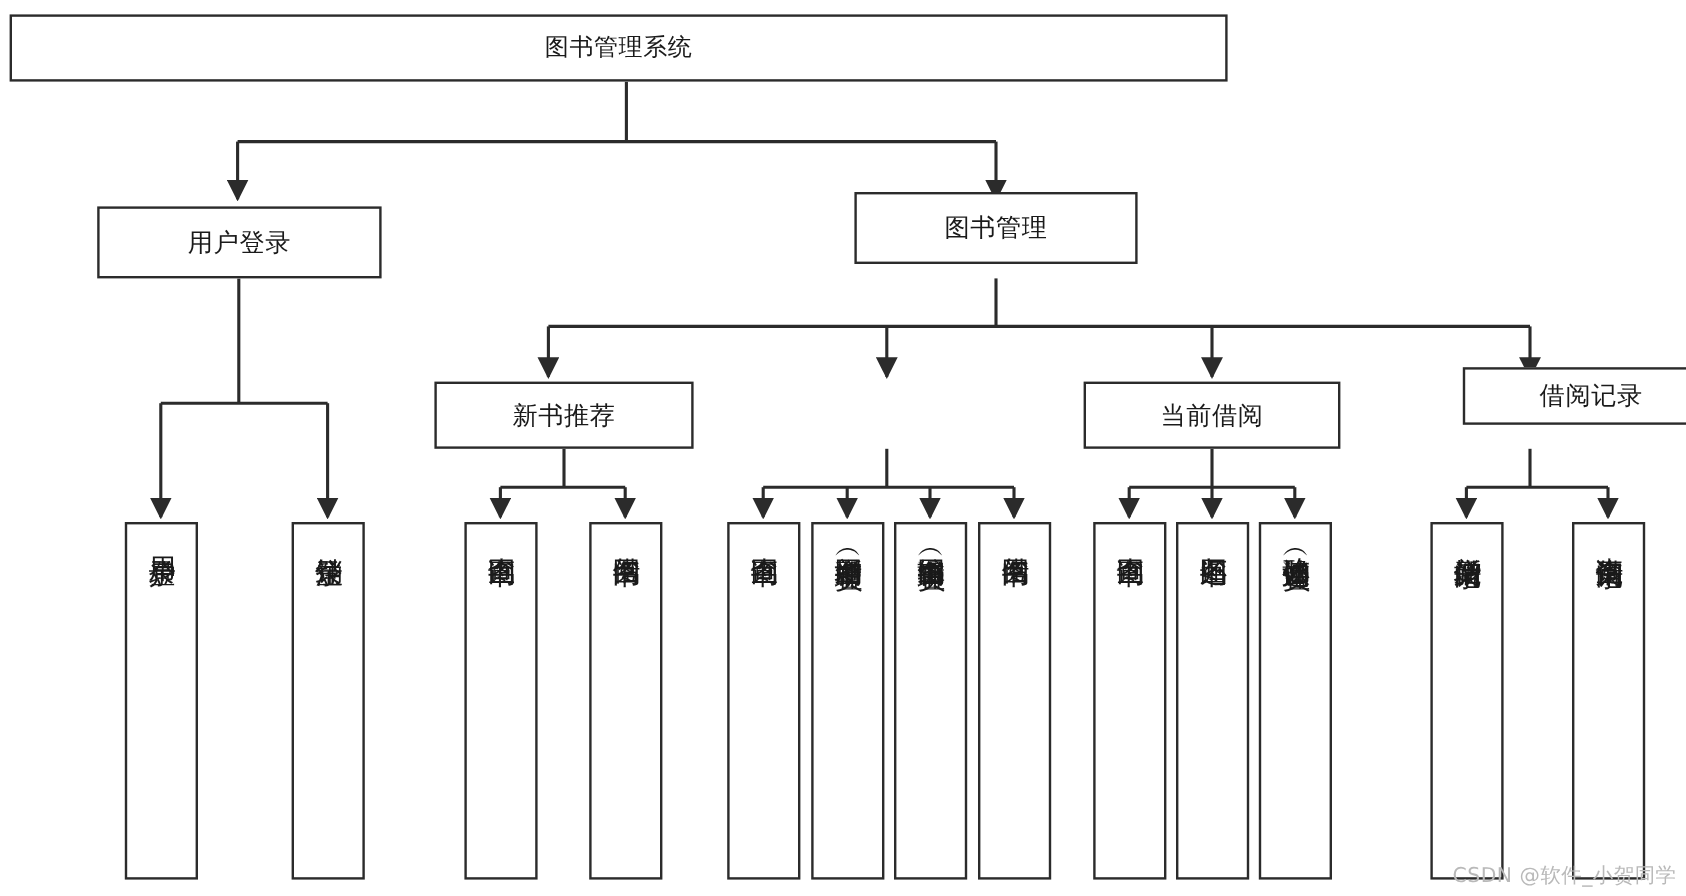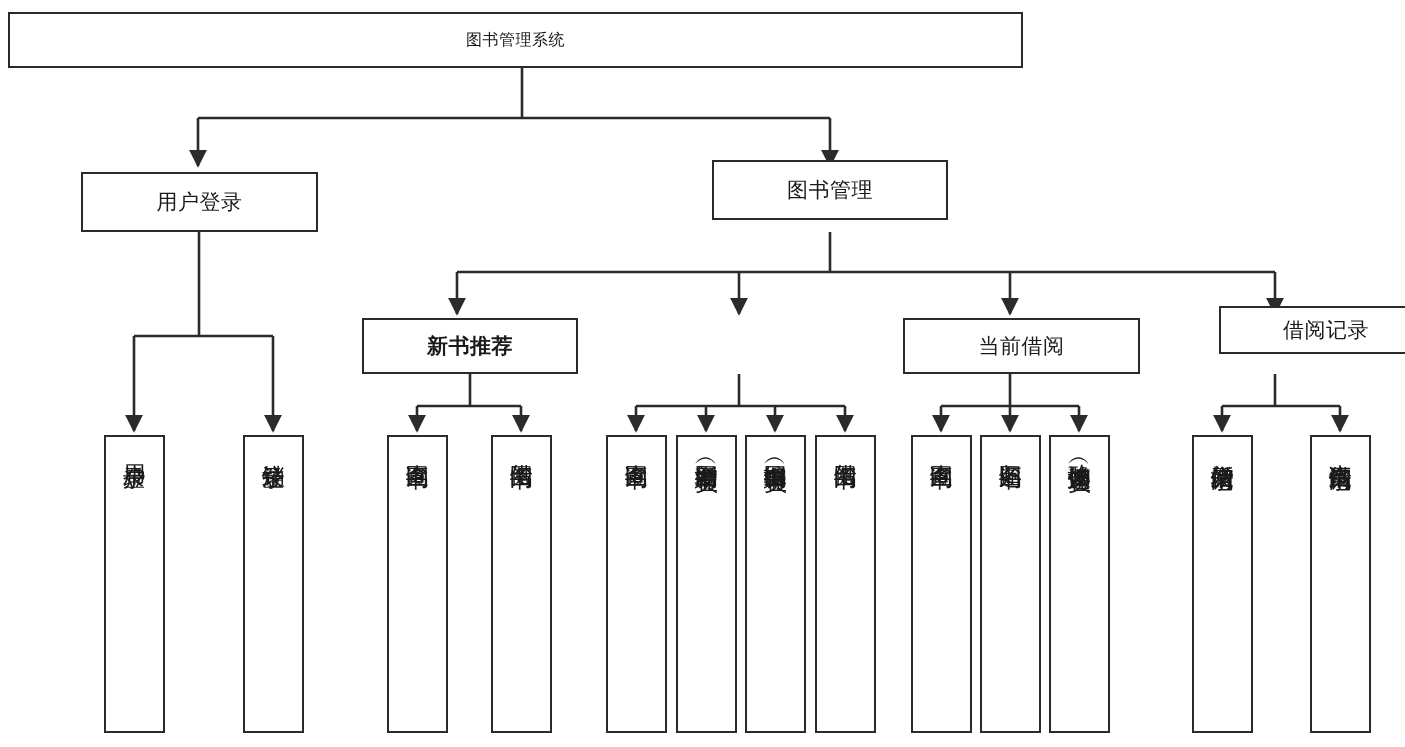--- a/index.html
+++ b/index.html
@@ -40,21 +40,21 @@
     display: block;
     text-align: center;
     line-height: 1.18;
     white-space: nowrap;
   }
   .node.horiz .node-label {
     font-size: 21px;
     letter-spacing: 0.5px;
   }
   .node.root .node-label {
-    font-size: 16px;
+    font-size: 20px;
     letter-spacing: 0.5px;
   }
   .node.vert {
     align-items: flex-start;
     justify-content: center;
     padding-top: 9px;
   }
   .node.vert .node-label {
     writing-mode: vertical-rl;
     text-orientation: upright;
@@ -134,24 +134,24 @@
     <span class="node-label">图书管理系统</span>
   </div>
 
   <div class="node horiz" style="left:81px; top:172px; width:237px; height:60px;">
     <span class="node-label">用户登录</span>
   </div>
   <div class="node horiz" style="left:712px; top:160px; width:236px; height:60px;">
     <span class="node-label">图书管理</span>
   </div>
 
-  <div class="node horiz" style="left:362px; top:318px; width:216px; height:56px;font-weight:bold;">
+  <div class="node horiz" style="left:362px; top:318px; width:216px; height:56px;">
     <span class="node-label">新书推荐</span>
   </div>
-  <div class="node horiz" style="left:903px; top:318px; width:237px; height:56px;">
+  <div class="node horiz" style="left:903px; top:318px; width:214px; height:56px;">
     <span class="node-label">当前借阅</span>
   </div>
   <div class="node horiz" style="left:1172px; top:306px; width:214px; height:48px;margin-left:47px;">
     <span class="node-label">借阅记录</span>
   </div>
 
   <div class="node vert" style="left:104px; top:435px; width:61px; height:298px;">
     <span class="node-label">用户登录</span>
   </div>
   <div class="node vert" style="left:243px; top:435px; width:61px; height:298px;">
@@ -188,14 +188,15 @@
     <span class="node-label">确认归还（管理员）</span>
   </div>
 
   <div class="node vert" style="left:1192px; top:435px; width:61px; height:298px;">
     <span class="node-label">新增借阅记录</span>
   </div>
   <div class="node vert" style="left:1310px; top:435px; width:61px; height:298px;">
     <span class="node-label">查询借阅记录</span>
   </div>
 
+  <div id="watermark">CSDN @软件_小贺同学</div>
 
 </div>
 
 </body></html>

